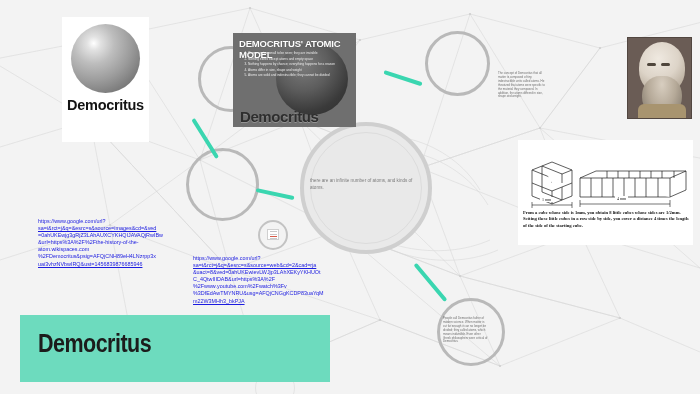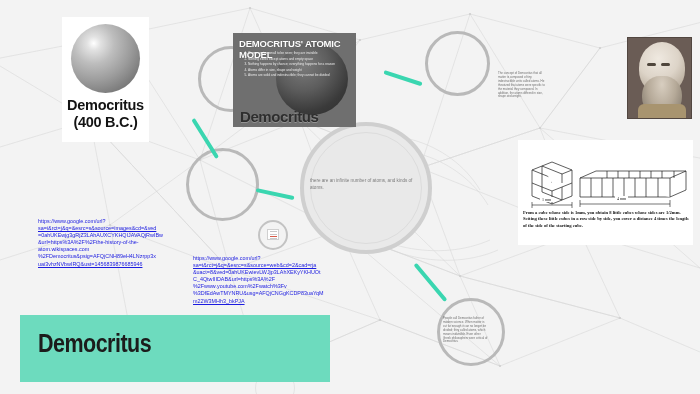--- a/index.html
+++ b/index.html
@@ -230,21 +230,20 @@
 
   <div class="conn" style="left:193px;top:117px;width:46px;transform:rotate(58deg);transform-origin:left center;"></div>
   <div class="conn" style="left:256px;top:188px;width:39px;transform:rotate(12deg);transform-origin:left center;"></div>
   <div class="conn" style="left:384px;top:70px;width:40px;transform:rotate(18deg);transform-origin:left center;"></div>
   <div class="conn" style="left:415px;top:262px;width:48px;transform:rotate(50deg);transform-origin:left center;"></div>
 
   <div id="sphere-card">
     <div class="sphere"></div>
     <div class="cap">
       <div>Democritus</div>
-      <div>(400 B.C.)</div>
     </div>
   </div>
 
   <div id="slide">
     <div class="slide-sphere"></div>
     <div class="slide-title">DEMOCRITUS' ATOMIC MODEL</div>
     <ol>
       <li>Atoms are too small to be seen; they are invisible</li>
       <li>Nothing exists except atoms and empty space</li>
       <li>Nothing happens by chance; everything happens for a reason</li>

